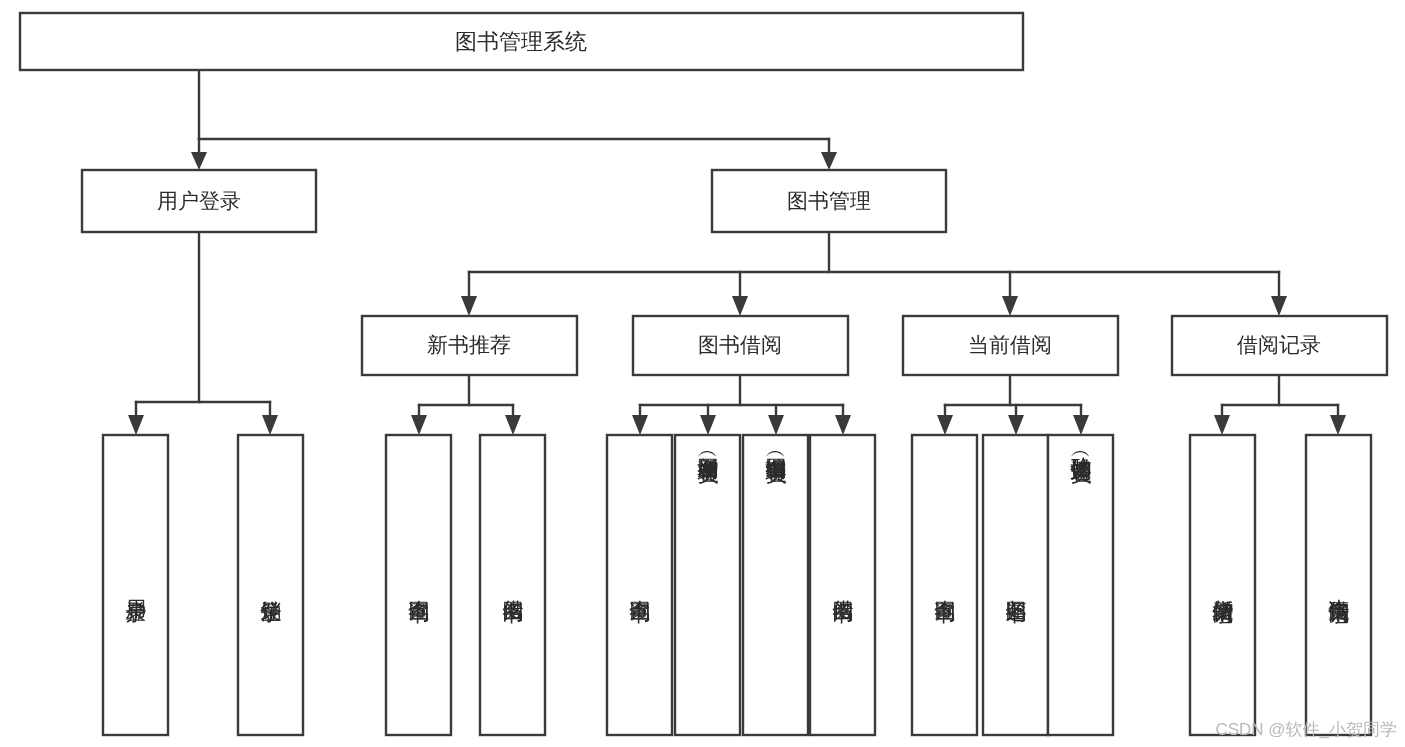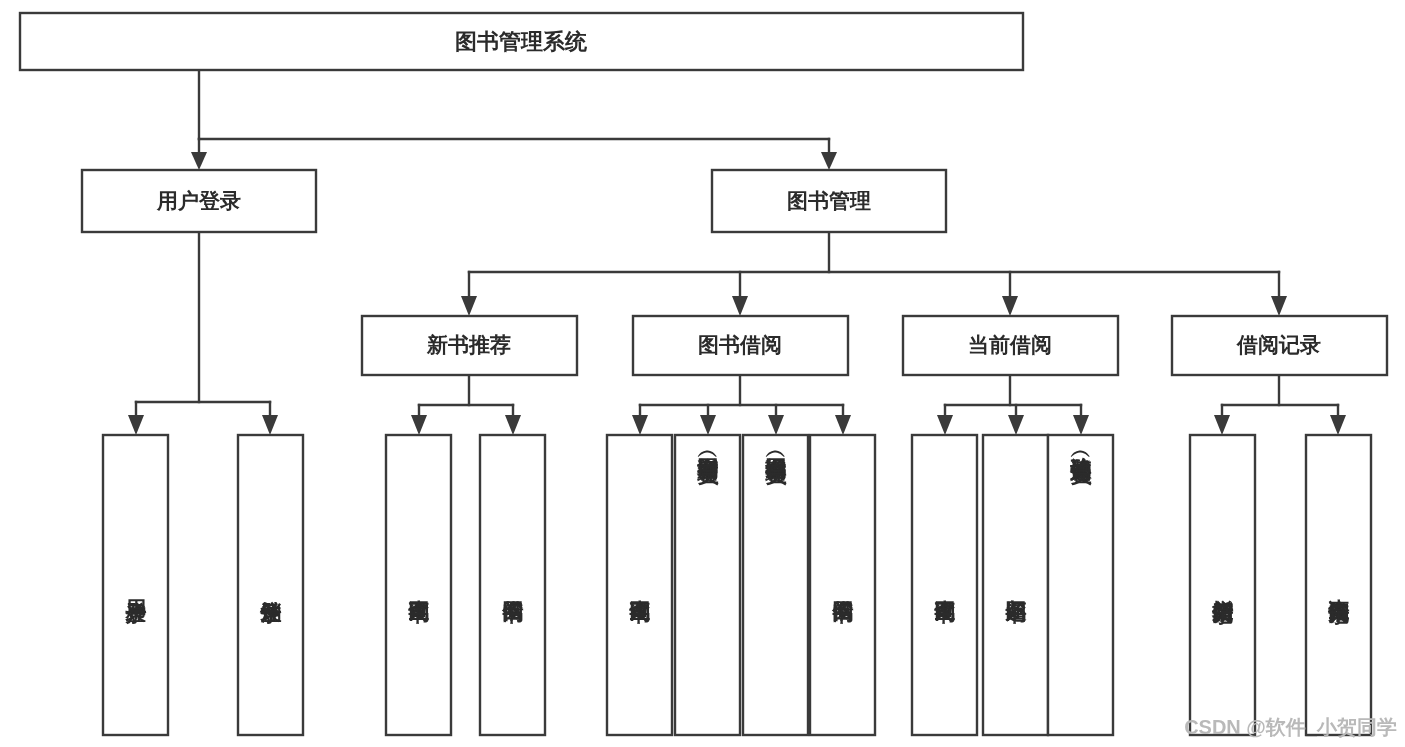--- a/index.html
+++ b/index.html
@@ -11,21 +11,20 @@
     width: 1405px;
     height: 747px;
     font-family: "Liberation Sans", "DejaVu Sans", sans-serif;
     overflow: hidden;
   }
   #diagram-root {
     position: relative;
     width: 1405px;
     height: 747px;
     background: #ffffff;
-    font-weight: bold;
   }
   svg.diagram-canvas {
     position: absolute;
     left: 0;
     top: 0;
     width: 1405px;
     height: 747px;
   }
   .node-box {
     fill: #ffffff;
@@ -71,21 +70,21 @@
     line-height: 1.18;
     color: #2b2b2b;
     letter-spacing: 1px;
     white-space: nowrap;
   }
   .watermark {
     position: absolute;
     right: 8px;
     bottom: 6px;
     font-family: "Liberation Sans", "DejaVu Sans", sans-serif;
-    font-size: 20px;
+    font-size: 17px;
     color: #b9b9b9;
     white-space: nowrap;
     pointer-events: none;
   }
 </style>
 </head>
 <body>
 
 <div id="diagram-root">
 

